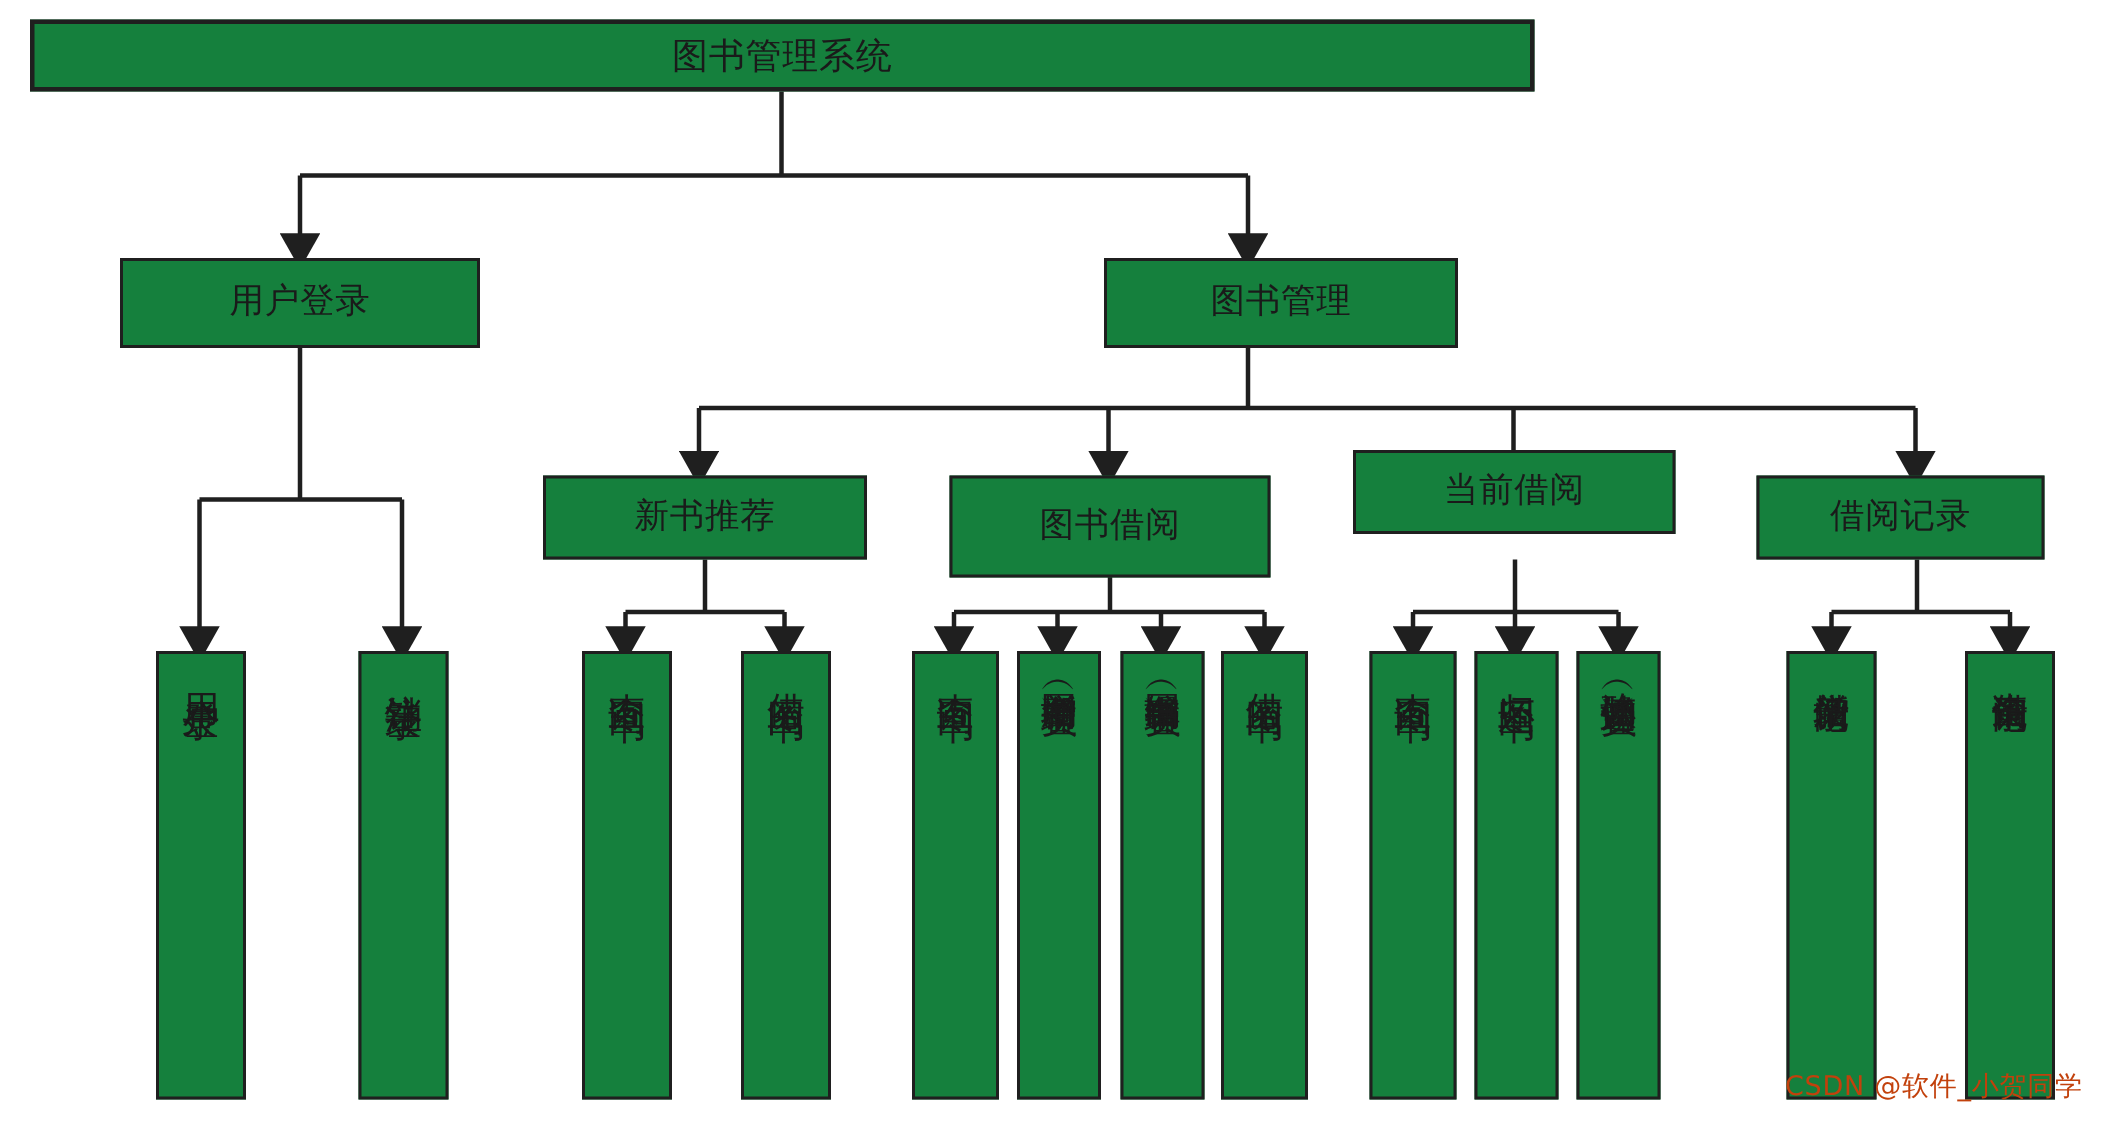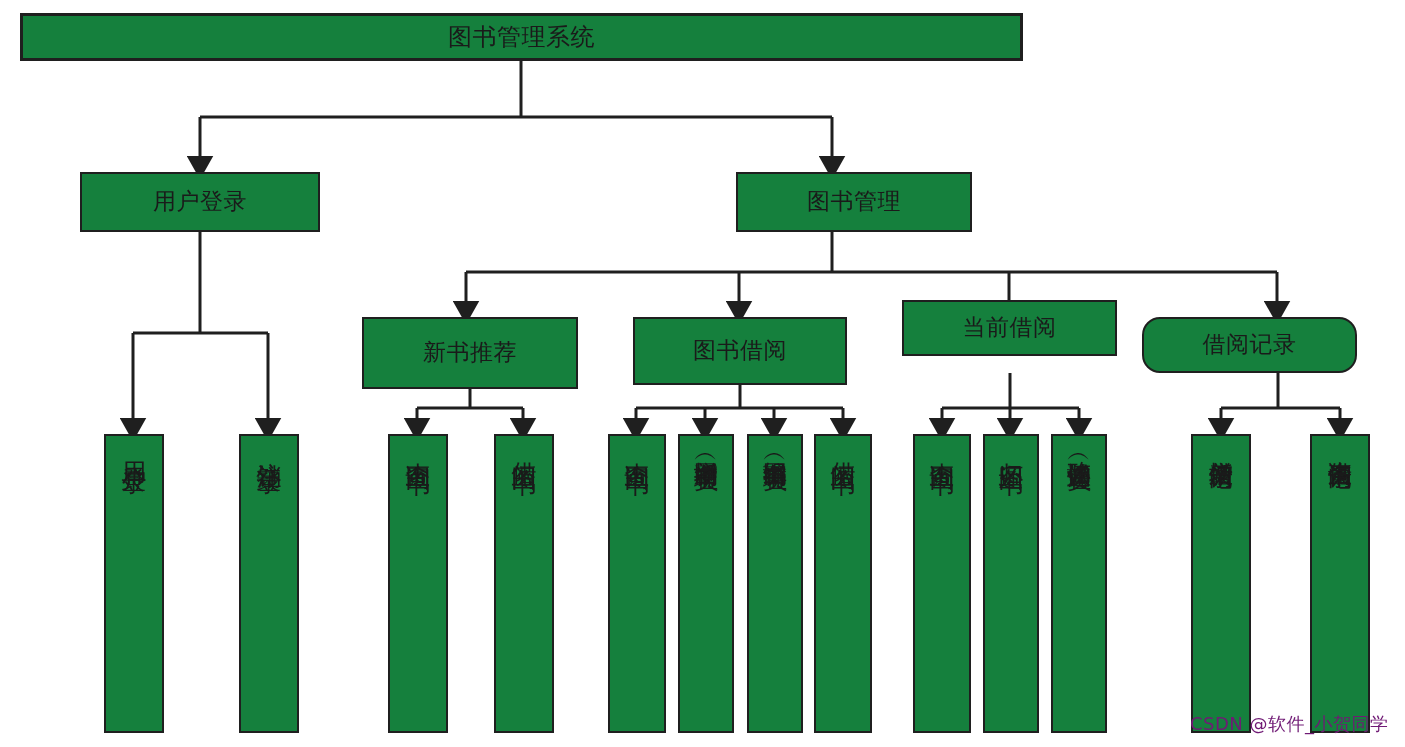--- a/index.html
+++ b/index.html
@@ -69,21 +69,21 @@
   }
   .node.v.tall .node-label {
     font-size: 24px;
     letter-spacing: 1px;
   }
   .watermark {
     position: absolute;
     left: 1190px;
     top: 712px;
     font-size: 18px;
-    color: #701a75;
+    color: #c2410c;
     white-space: nowrap;
     letter-spacing: 0.5px;
   }
 </style>
 </head>
 <body>
 
 <div id="canvas">
 
   <svg class="connectors" viewBox="0 0 1405 747">
@@ -142,30 +142,30 @@
     <span class="node-label">图书管理系统</span>
   </div>
 
   <div class="node h" style="left:80px; top:172px; width:240px; height:60px;">
     <span class="node-label">用户登录</span>
   </div>
   <div class="node h" style="left:712px; top:172px; width:236px; height:60px;margin-left:24px;">
     <span class="node-label">图书管理</span>
   </div>
 
-  <div class="node h" style="left:362px; top:317px; width:216px; height:72px;">
+  <div class="node h" style="left:362px; top:317px; width:216px; height:56px;">
     <span class="node-label">新书推荐</span>
   </div>
   <div class="node h" style="left:633px; top:317px; width:214px; height:68px;">
     <span class="node-label">图书借阅</span>
   </div>
   <div class="node h" style="left:902px; top:300px; width:215px; height:56px;">
     <span class="node-label">当前借阅</span>
   </div>
-  <div class="node h" style="left:1142px; top:317px; width:215px; height:56px;border-radius:18px;">
+  <div class="node h" style="left:1171px; top:317px; width:192px; height:56px;">
     <span class="node-label">借阅记录</span>
   </div>
 
   <div class="node v" style="left:104px; top:434px; width:60px; height:299px;">
     <span class="node-label">用户登录</span>
   </div>
   <div class="node v" style="left:239px; top:434px; width:60px; height:299px;">
     <span class="node-label">注销登录</span>
   </div>
 

